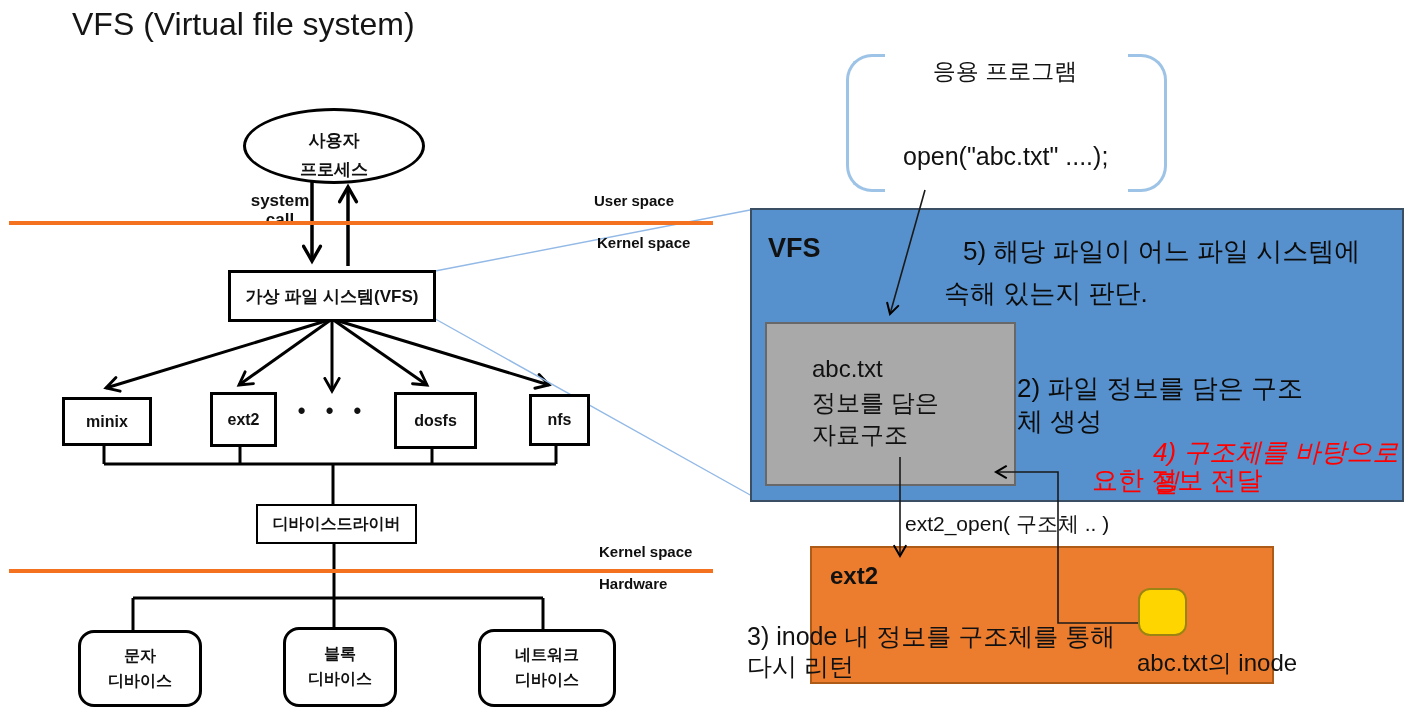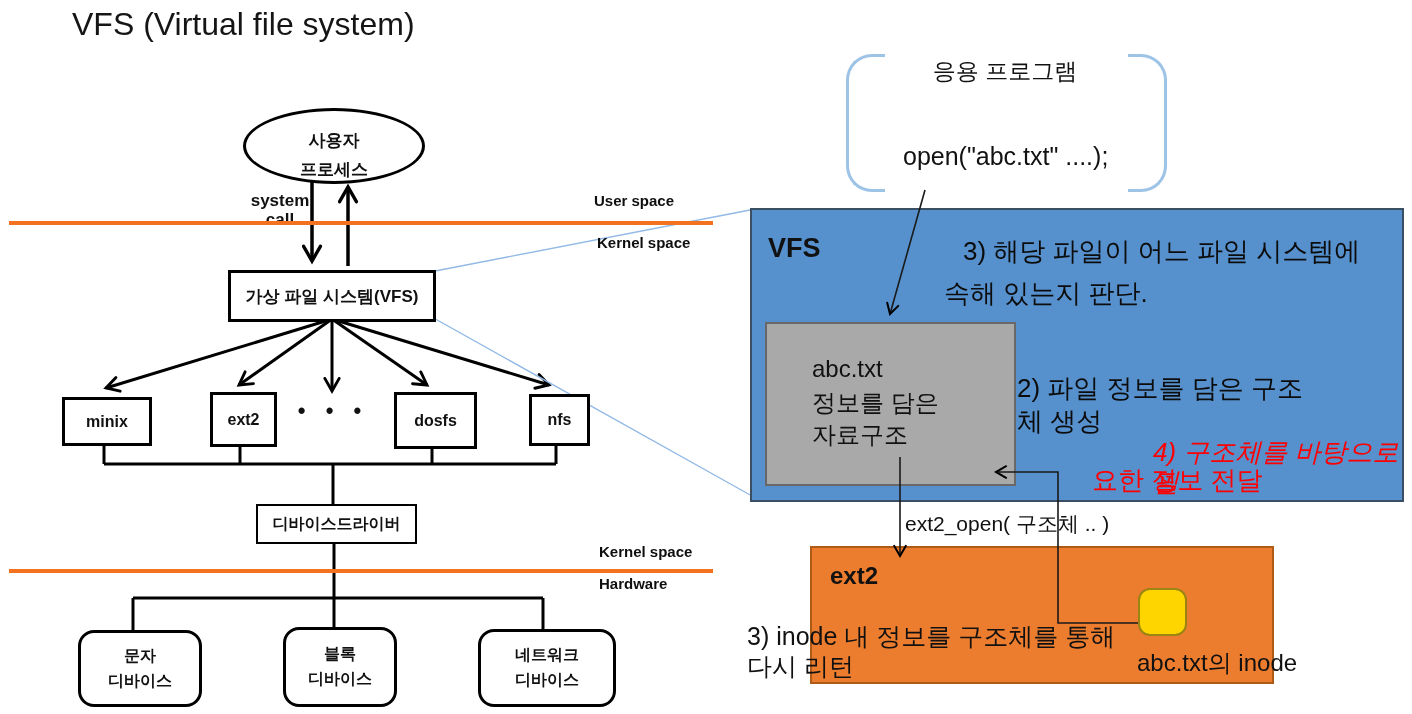--- a/index.html
+++ b/index.html
@@ -163,21 +163,21 @@
     <span>디바이스</span>
   </div>
 
   <div class="abs bracket l"></div>
   <div class="abs bracket r"></div>
   <div class="abs applbl">응용 프로그램</div>
   <div class="abs opencall">open("abc.txt" ....);</div>
 
   <div class="abs bluepanel"></div>
   <div class="abs vfslbl">VFS</div>
-  <div class="abs ktxt step1a">3) 해당 파일이 어느 파일 시스템에</div>
+  <div class="abs ktxt step1a">5) 해당 파일이 어느 파일 시스템에</div>
   <div class="abs ktxt step1b">속해 있는지 판단.</div>
 
   <div class="abs graybox"></div>
   <div class="abs g1">abc.txt</div>
   <div class="abs g2">정보를 담은</div>
   <div class="abs g3">자료구조</div>
 
   <div class="abs ktxt step2a">2) 파일 정보를 담은 구조</div>
   <div class="abs ktxt step2b">체 생성</div>
   <div class="abs ktxt red step4a">4) 구조체를 바탕으로 필</div>

